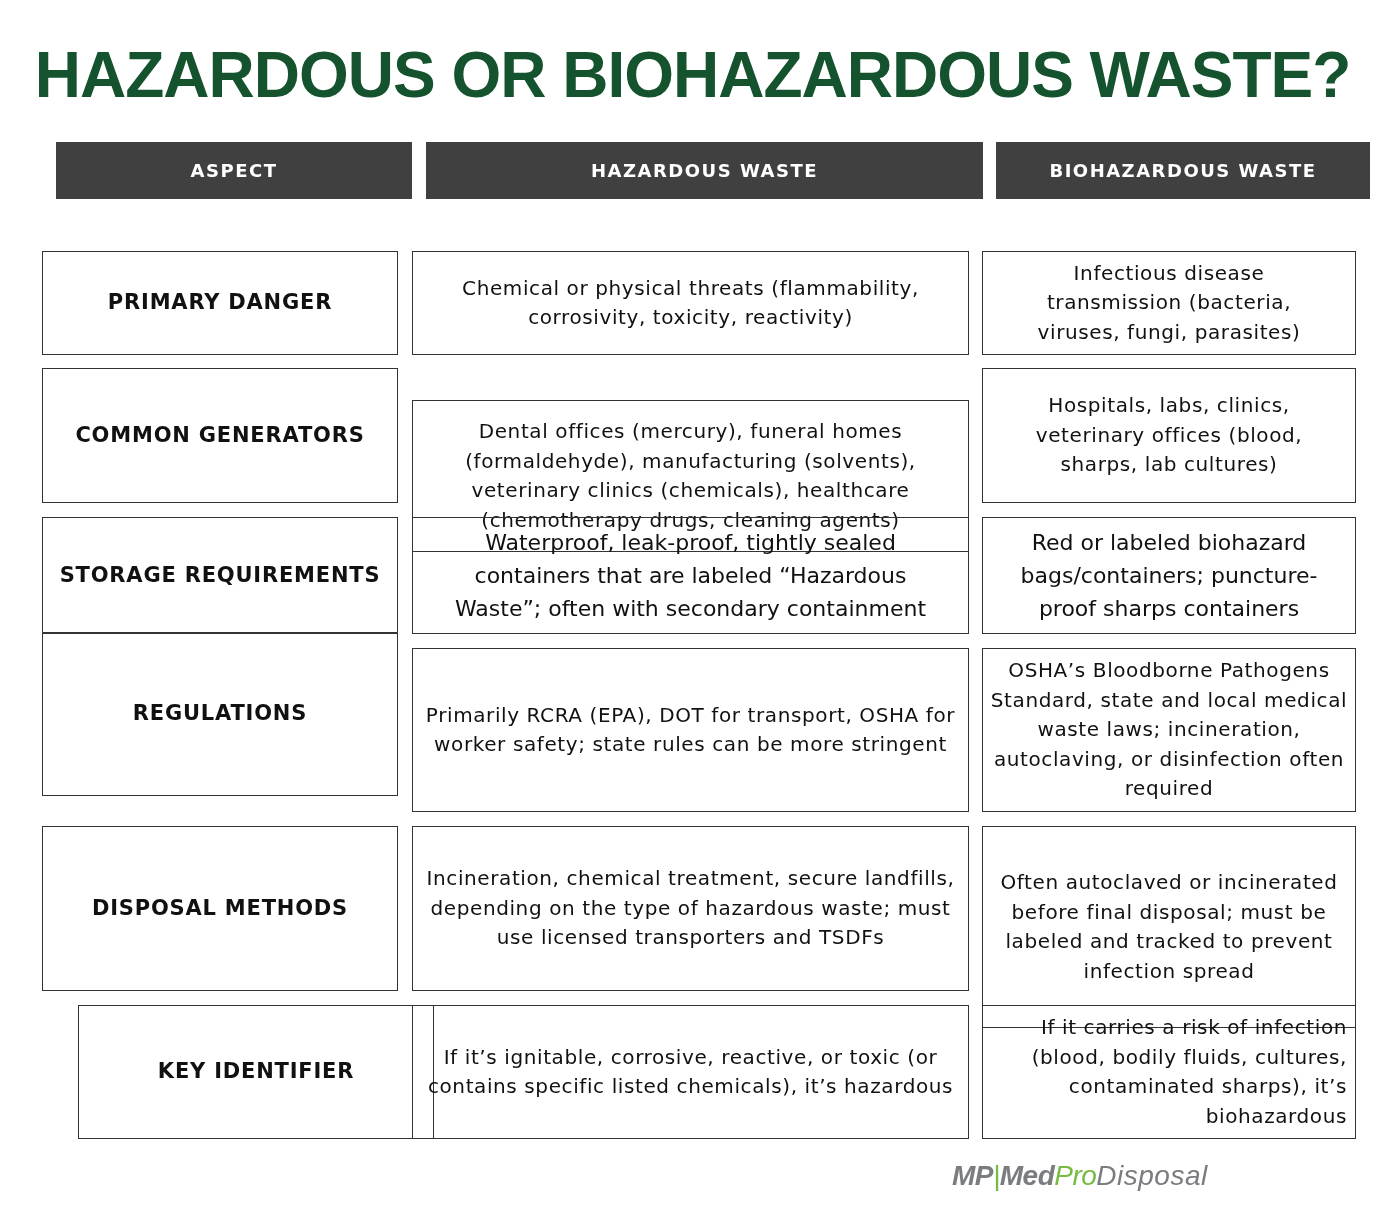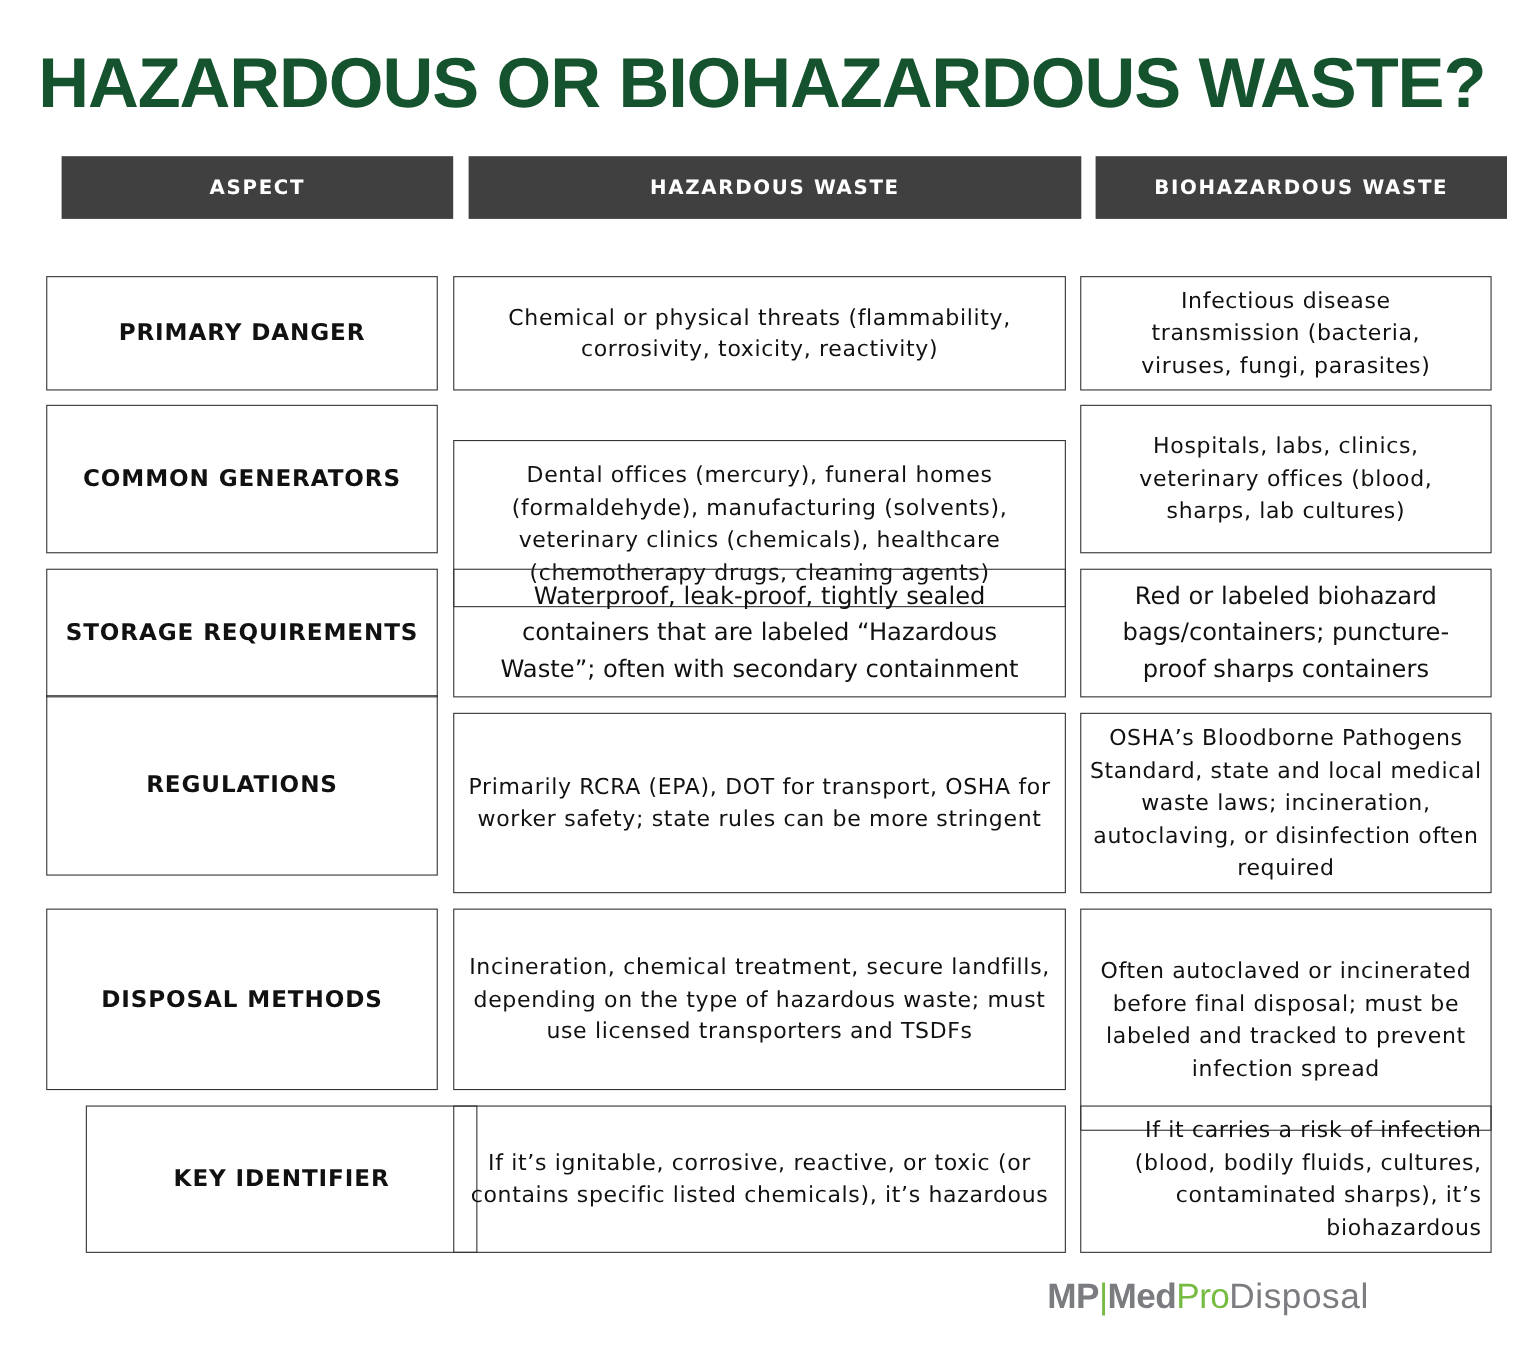--- a/index.html
+++ b/index.html
@@ -4,21 +4,21 @@
 <style>
   html, body { margin:0; padding:0; background:#ffffff; }
   body { width:1385px; height:1223px; position:relative; overflow:hidden; font-family:"DejaVu Sans","Liberation Sans",sans-serif; color:#111; }
   .title { position:absolute; left:0; top:38px; width:1385px; text-align:center; font-family:"Liberation Sans",sans-serif; font-weight:bold; font-size:64px; letter-spacing:-1px; color:#14532d; }
   .hdr { position:absolute; top:142px; height:57px; background:#404040; color:#fff; display:flex; align-items:center; justify-content:center; font-family:"DejaVu Sans",sans-serif; font-weight:bold; font-size:18px; letter-spacing:1.5px;margin-left:14px; }
   .cell { position:absolute; border:1.5px solid #333; box-sizing:border-box; display:flex; align-items:center; justify-content:center; text-align:center; padding:0 3px; font-size:20px; line-height:29.5px; letter-spacing:0.6px; }
   .aspect { font-weight:bold; font-size:21px; letter-spacing:0.8px; }
   .c1 { left:42px; width:356px; }
   .c2 { left:412px; width:557px; }
   .c3 { left:982px; width:374px; }
-  .logo { position:absolute; left:952px; top:1160px; font-size:32px; font-family:"Liberation Sans",sans-serif; white-space:nowrap; letter-spacing:-0.5px; }
+  .logo { position:absolute; left:952px; top:1160px; font-size:28px; font-family:"Liberation Sans",sans-serif; white-space:nowrap; letter-spacing:-0.5px;font-style:italic; }
   .logo .mp { font-weight:bold; color:#7a7c7f; }
   .logo .bar { color:#76bc43; font-weight:normal; }
   .logo .med { font-weight:bold; color:#7a7c7f; }
   .logo .pro { color:#76bc43; }
   .logo .disp { color:#7a7c7f; letter-spacing:0.5px; }
 </style>
 </head>
 <body>
 
 <div class="title">HAZARDOUS OR BIOHAZARDOUS WASTE?</div>

